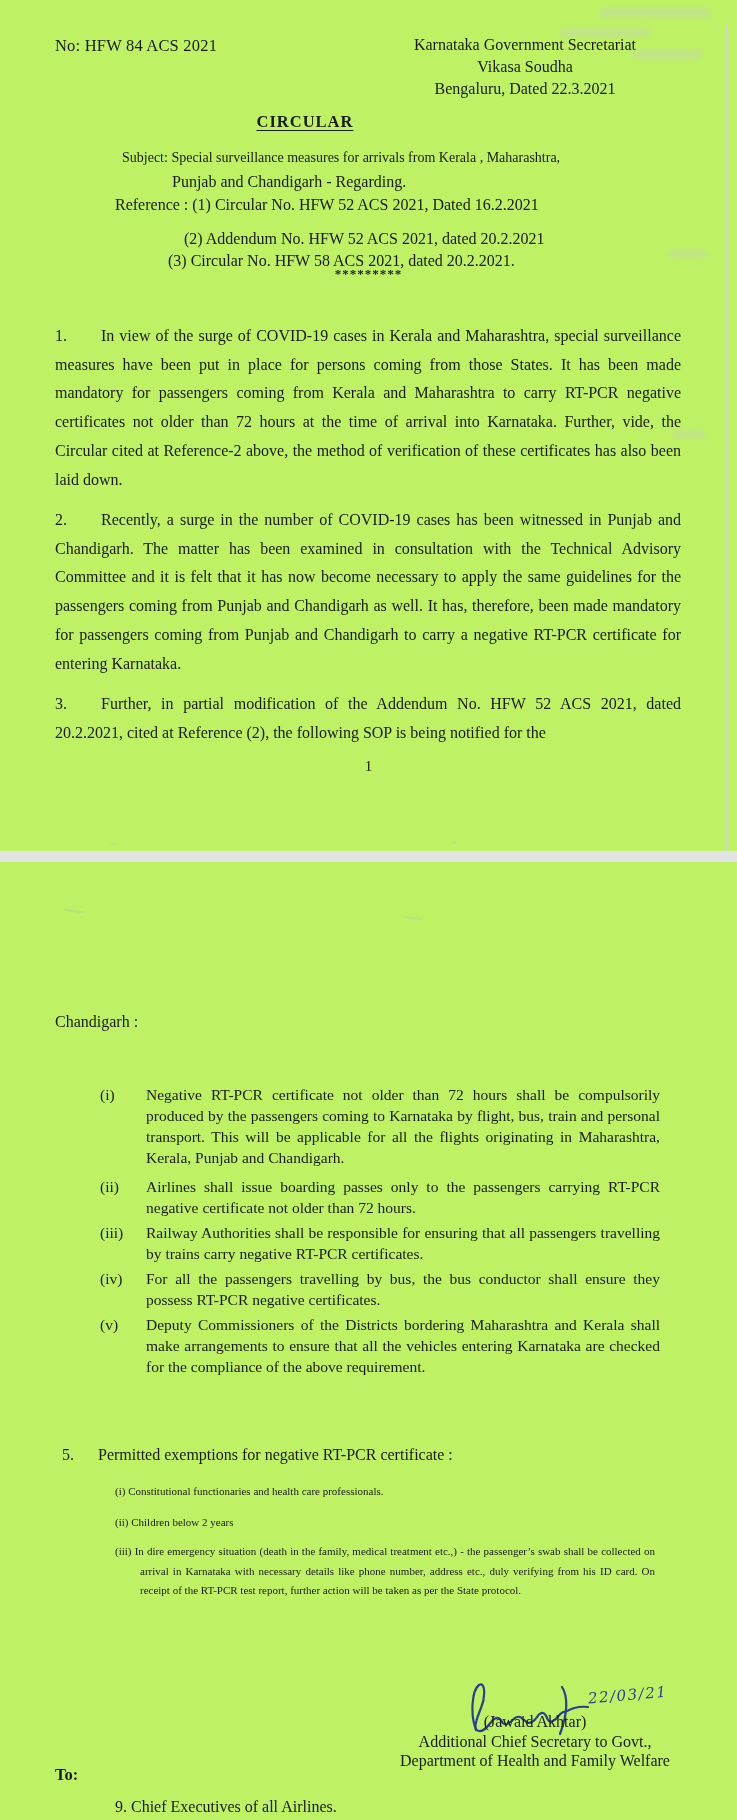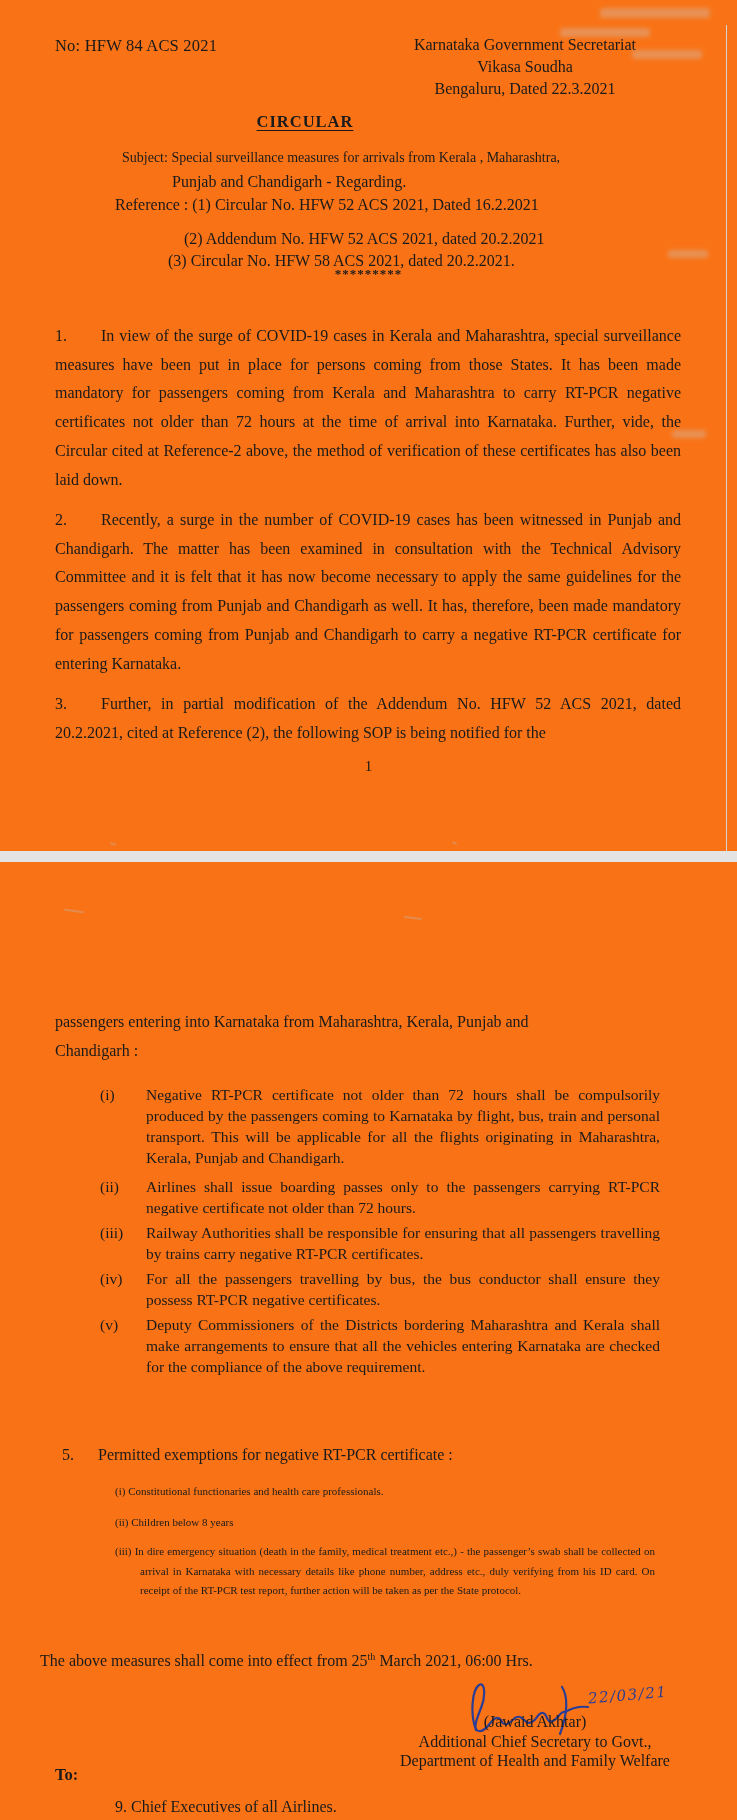--- a/index.html
+++ b/index.html
@@ -7,21 +7,21 @@
   body {
     font-family: "Liberation Serif", serif;
     background: #f6f6f6;
     color: #1a1a1a;
     position: relative;
     overflow: hidden;
   }
   .page {
     position: absolute;
     left: 0; width: 737px;
-    background: #f97316;
+    background: #bef264;
   }
   #page1 { top: 0; height: 851px; }
   #page-gap { position: absolute; top: 851px; left: 0; width: 737px; height: 11px; background: #e4e4e4; }
   #page2 { top: 862px; height: 958px; }
 
   .abs { position: absolute; }
 
   
   .hdr-left { left: 55px; top: 36px; font-size: 16.5px; letter-spacing: .2px; }
   .hdr-right { left: 380px; top: 34px; width: 290px; text-align: center; font-size: 16px; line-height: 22px; }
@@ -132,21 +132,20 @@
 </div>
 
 <div id="page-gap"></div>
 
 <div class="page" id="page2">
 
   <div class="abs smudge" style="left:64px; top:48px; width:20px; height:2px; transform:rotate(8deg);"></div>
   <div class="abs smudge" style="left:404px; top:55px; width:18px; height:2px; transform:rotate(8deg);"></div>
 
   <p class="abs intro">
-    <span>passengers entering into Karnataka from Maharashtra, Kerala, Punjab and</span>
     <span class="last">Chandigarh :</span>
   </p>
 
   <div class="abs sop" id="sop-i">
     <span class="marker">(i)</span>
     <span class="stext">Negative RT-PCR certificate not older than 72 hours shall be compulsorily produced by the passengers coming to Karnataka by flight, bus, train and personal transport.  This will be applicable for all the flights originating in Maharashtra, Kerala, Punjab and Chandigarh.</span>
   </div>
   <div class="abs sop" id="sop-ii">
     <span class="marker">(ii)</span>
     <span class="stext">Airlines shall issue boarding passes only to the passengers carrying RT-PCR negative certificate not older than 72 hours.</span>
@@ -163,26 +162,23 @@
     <span class="marker">(v)</span>
     <span class="stext">Deputy Commissioners of the Districts bordering Maharashtra and Kerala shall make arrangements to ensure that all the vehicles entering Karnataka are checked for the compliance of the above requirement.</span>
   </div>
 
 
   <p class="abs" id="para5">
     <span class="pnum">5.</span><span>Permitted exemptions for negative RT-PCR certificate :</span>
   </p>
 
   <p class="abs exempt" id="ex-i">(i) Constitutional functionaries and health care professionals.</p>
-  <p class="abs exempt" id="ex-ii">(ii) Children below 8 years</p>
+  <p class="abs exempt" id="ex-ii">(ii) Children below 2 years</p>
   <p class="abs exempt" id="ex-iii">(iii) In dire emergency situation (death in the family, medical treatment etc.,) - the passenger’s swab shall be collected on arrival in Karnataka with necessary details like phone number, address etc., duly verifying from his ID card.  On receipt of the RT-PCR test report, further action will be taken as per the State protocol.</p>
 
-  <p class="abs effect">
-    <span>The above measures shall come into effect from 25</span><sup>th</sup><span> March 2021, 06:00 Hrs.</span>
-  </p>
 
   <svg class="abs sig-scrawl" width="160" height="56" viewBox="0 0 160 56">
     <g fill="none" stroke="#2c3e94" stroke-width="2.2" stroke-linecap="round" stroke-linejoin="round">
       <path d="M14,50 C8,34 10,10 17,5 C23,1 24,16 19,28 C15,38 10,50 17,51 C25,52 28,40 34,38 C41,36 38,46 45,44 C51,42 52,35 58,37 C64,39 63,45 70,42 C75,40 76,32 81,33 C86,34 84,44 91,41 C96,39 98,31 103,32"></path>
       <path d="M100,7 C106,16 106,33 98,54"></path>
       <path d="M103,32 C110,28 118,26 126,27"></path>
     </g>
   </svg>
   <div class="abs sig-date">22/03/21</div>
 

